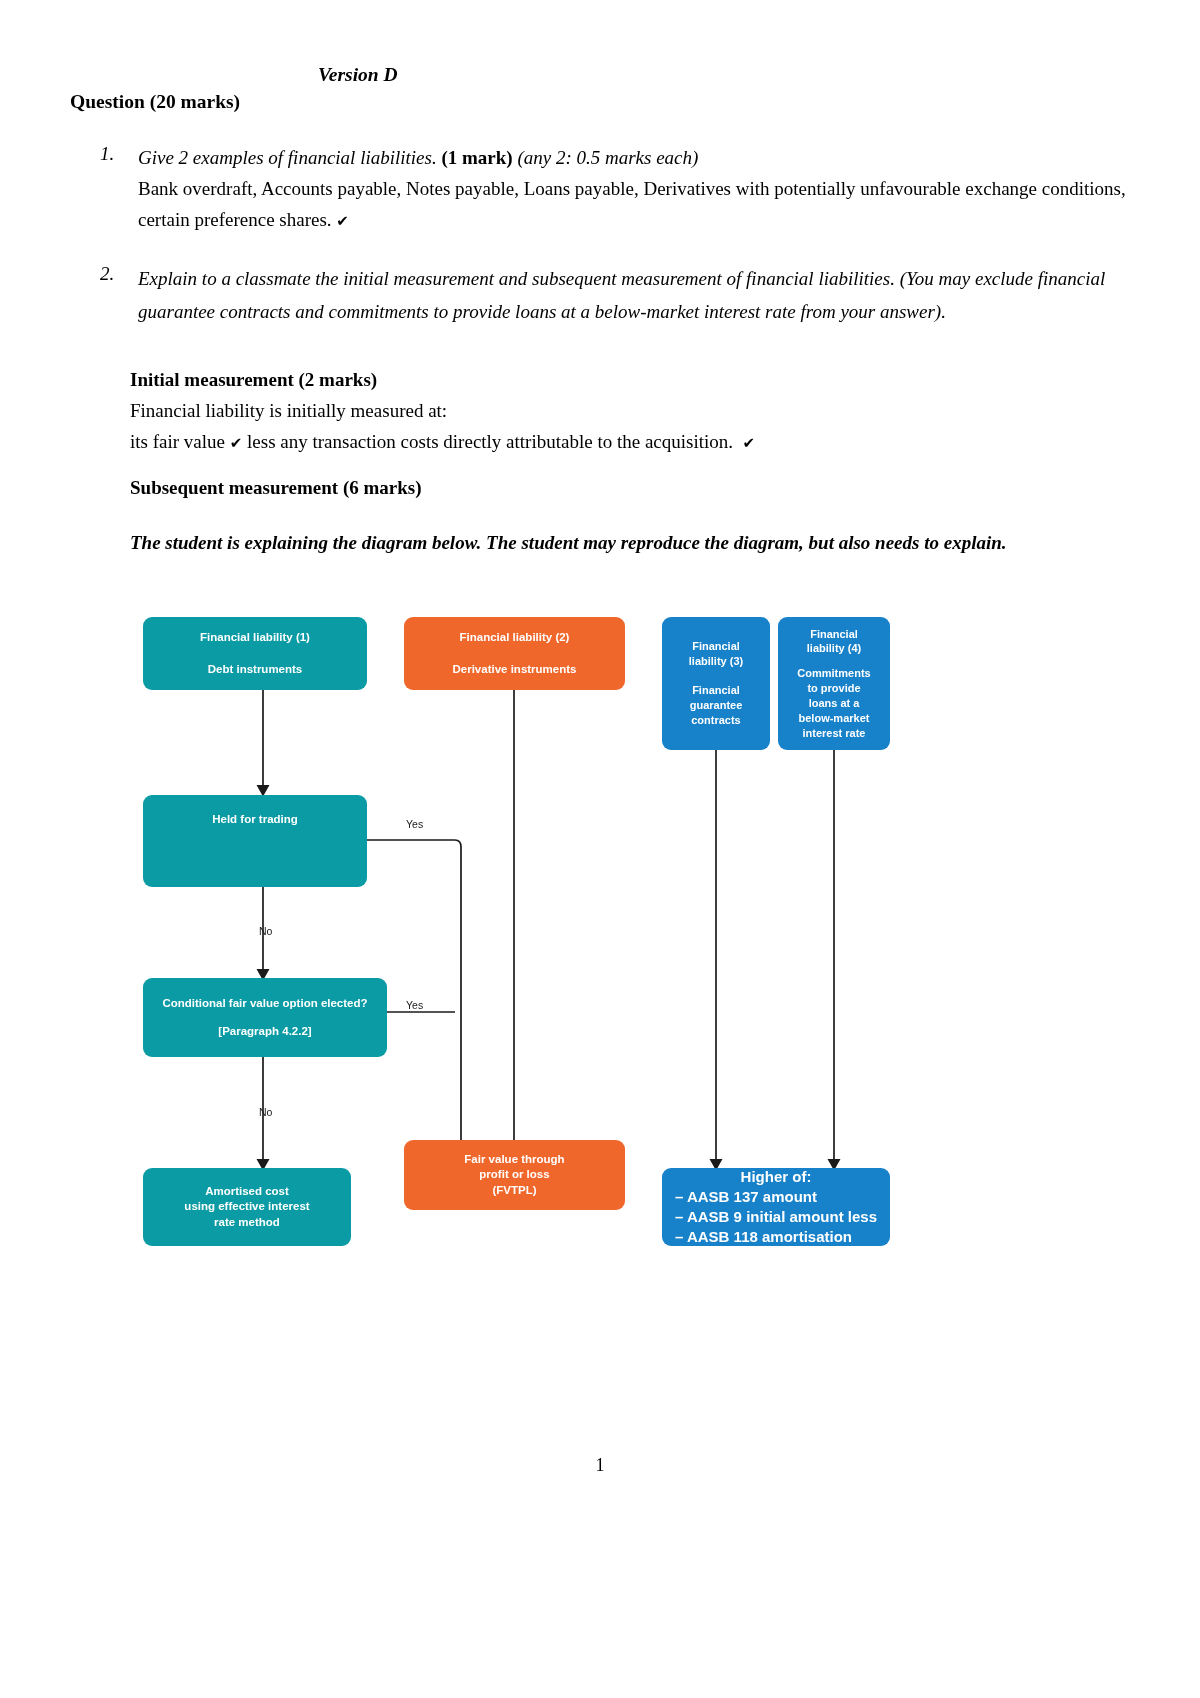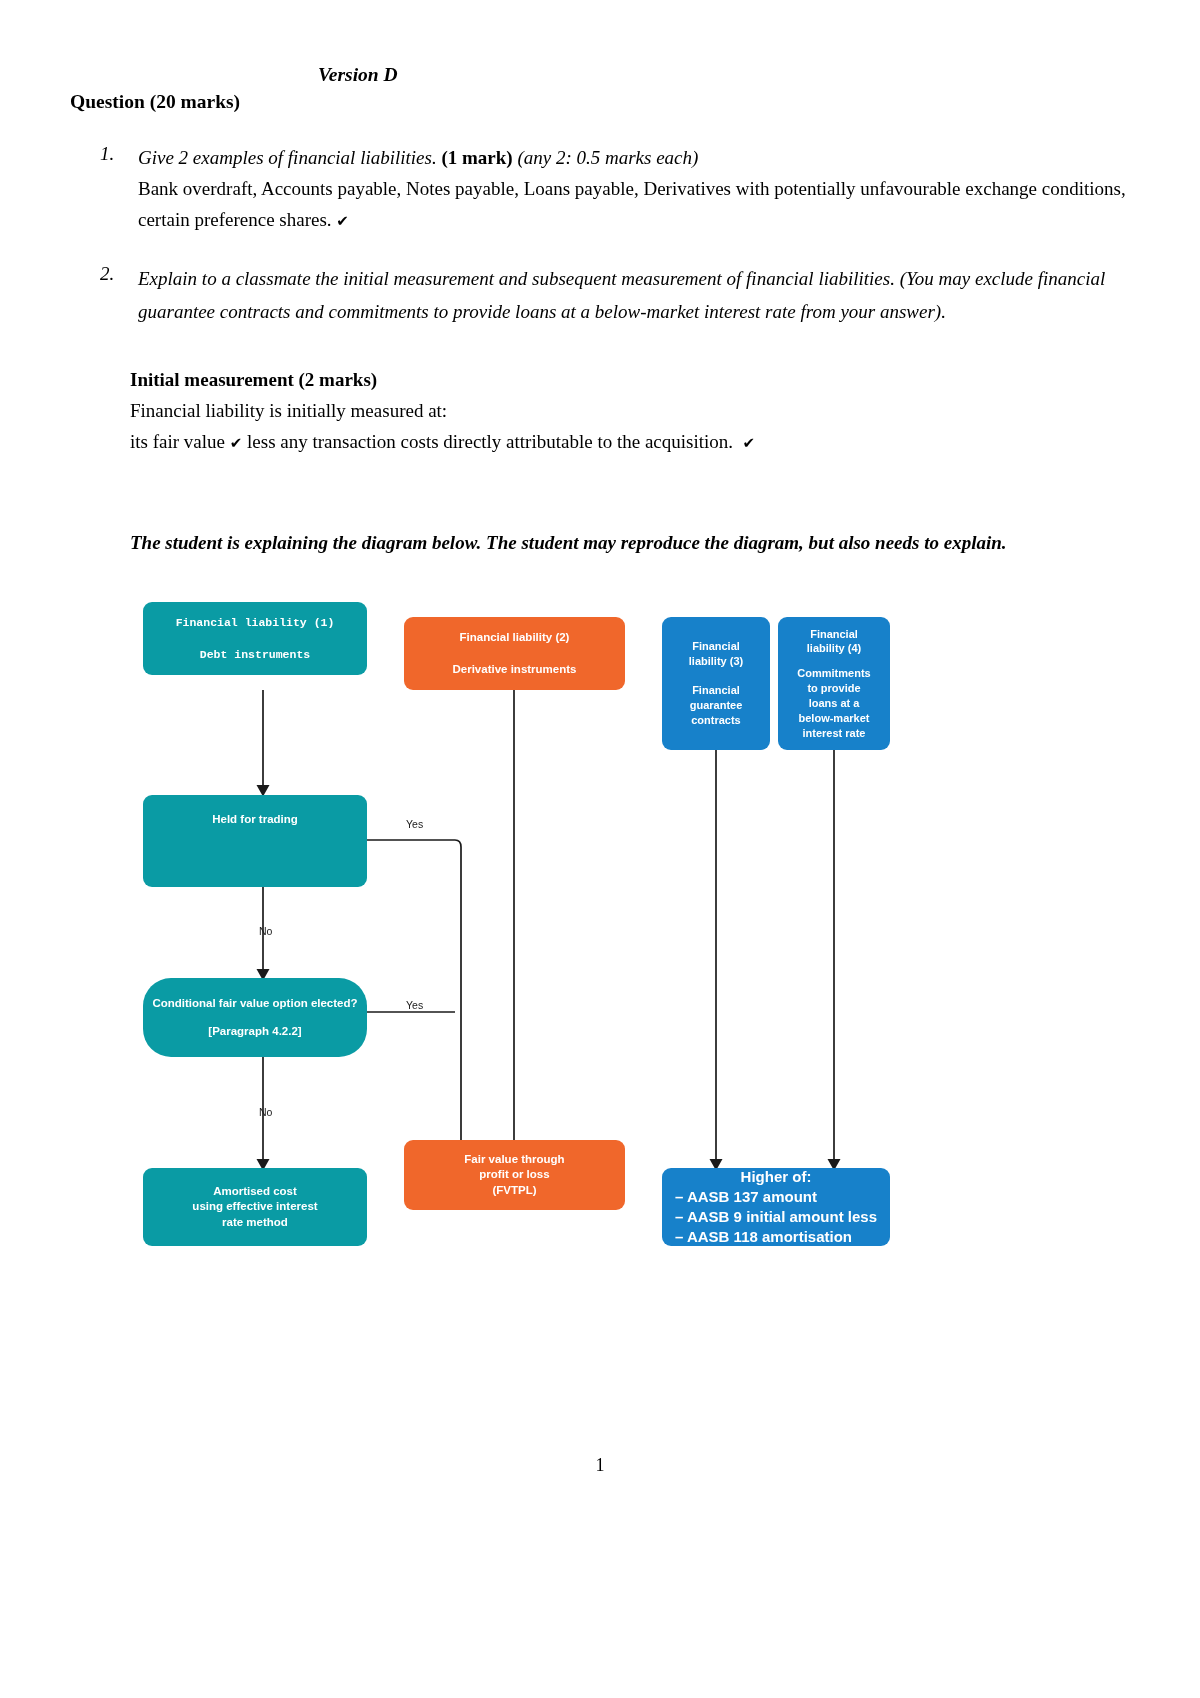--- a/index.html
+++ b/index.html
@@ -89,20 +89,23 @@
     <div class="hd">Initial measurement (2 marks)</div>
     <div>Financial liability is initially measured at:</div>
     <div>
       <span>its fair value</span>
       <span class="ck">✔</span>
       <span>less any transaction costs directly attributable to the acquisition.</span>
       &nbsp;<span class="ck">✔</span>
     </div>
   </div>
 
+  <div class="ans blk-sub">
+    <div class="hd">Subsequent measurement (6 marks)</div>
+  </div>
   <div class="ans blk-note">The student is explaining the diagram below. The student may reproduce the diagram, but also needs to explain.</div>
 
   <div class="diagram">
 
     <svg width="1200" height="660">
       <defs>
         <marker id="arw" markerWidth="9" markerHeight="9" refX="5" refY="4" orient="auto">
           <path d="M0,0 L7,4 L0,8 z" fill="#1a1a1a"></path>
         </marker>
       </defs>
@@ -117,21 +120,21 @@
 
       <path d="M366,412 L455,412 L455,412" fill="none" stroke="#1a1a1a" stroke-width="1.7"></path>
 
       <line x1="514" y1="90" x2="514" y2="567" stroke="#1a1a1a" stroke-width="1.7" marker-end="url(#arw)"></line>
 
       <line x1="716" y1="150" x2="716" y2="567" stroke="#1a1a1a" stroke-width="1.7" marker-end="url(#arw)"></line>
 
       <line x1="834" y1="150" x2="834" y2="567" stroke="#1a1a1a" stroke-width="1.7" marker-end="url(#arw)"></line>
     </svg>
 
-    <div class="nodebox teal" style="left:143px;top:2px;width:224px;height:73px;font-size:11.5px;font-family:Liberation Mono, monospace;">
+    <div class="nodebox teal" style="left:143px;top:17px;width:224px;height:73px;font-size:11.5px;">
       <div>Financial liability (1)</div>
       <div style="height:16px"></div>
       <div>Debt instruments</div>
     </div>
 
     <div class="nodebox orange" style="left:404px;top:17px;width:221px;height:73px;font-size:11.5px;">
       <div>Financial liability (2)</div>
       <div style="height:16px"></div>
       <div>Derivative instruments</div>
     </div>
@@ -153,27 +156,27 @@
 to provide
 loans at a
 below-market
 interest rate</div>
     </div>
 
     <div class="nodebox teal" style="left:143px;top:195px;width:224px;height:92px;font-size:11.5px;align-items:center;">
       <div style="margin-top:-42px;">Held for trading</div>
     </div>
 
-    <div class="nodebox teal" style="left:143px;top:378px;width:224px;height:79px;font-size:11.5px;border-radius:28px;">
+    <div class="nodebox teal" style="left:143px;top:378px;width:244px;height:79px;font-size:11.5px;">
       <div>Conditional fair value option elected?</div>
       <div style="height:12px"></div>
       <div>[Paragraph 4.2.2]</div>
     </div>
 
-    <div class="nodebox teal" style="left:143px;top:568px;width:224px;height:78px;font-size:11.5px;white-space:pre-line;">
+    <div class="nodebox teal" style="left:143px;top:568px;width:208px;height:78px;font-size:11.5px;white-space:pre-line;">
       <div>Amortised cost
 using effective interest
 rate method</div>
     </div>
 
     <div class="nodebox orange" style="left:404px;top:540px;width:221px;height:70px;font-size:11.5px;white-space:pre-line;">
       <div>Fair value through
 profit or loss
 (FVTPL)</div>
     </div>

